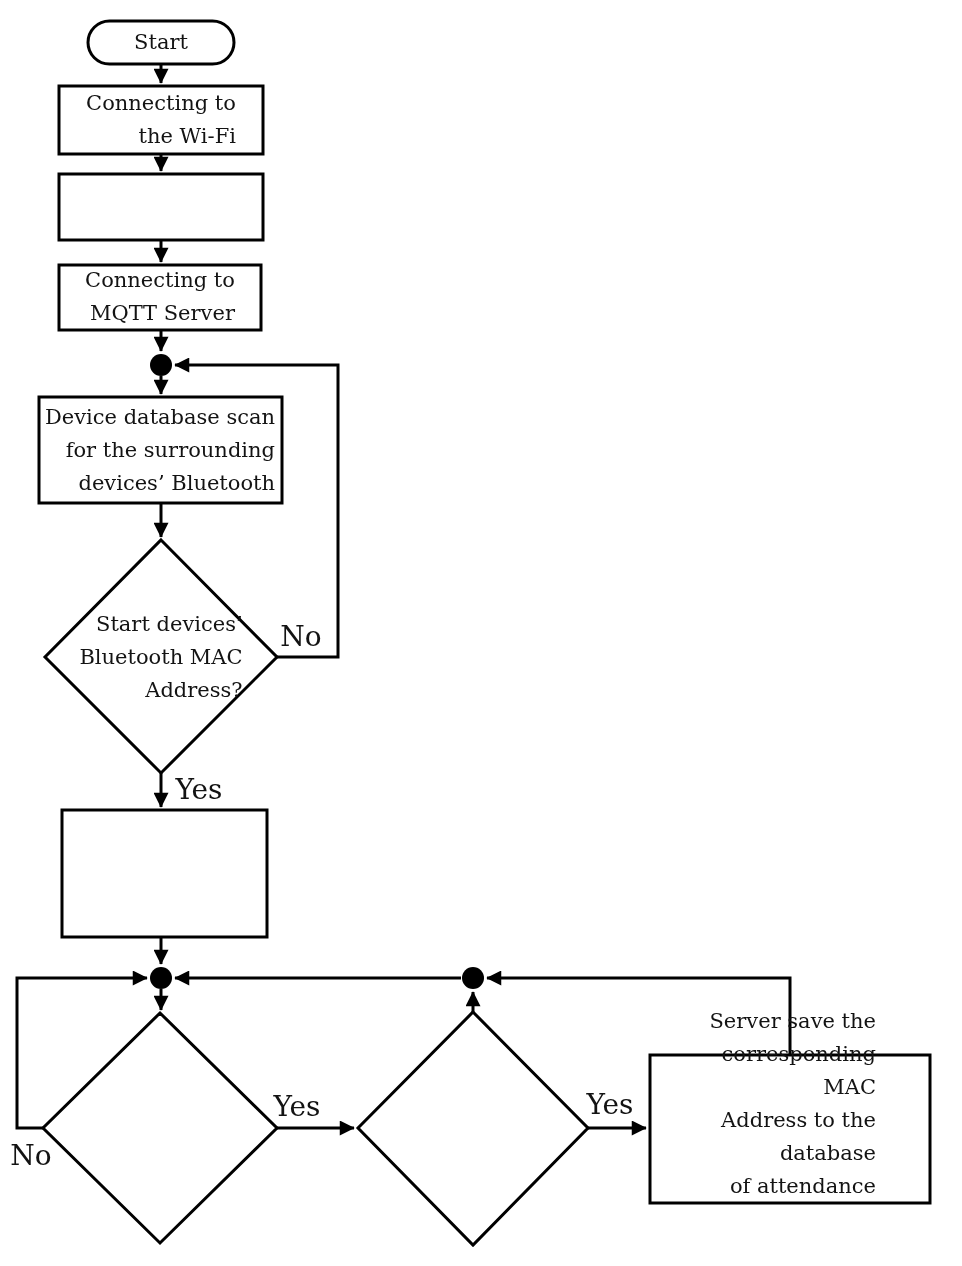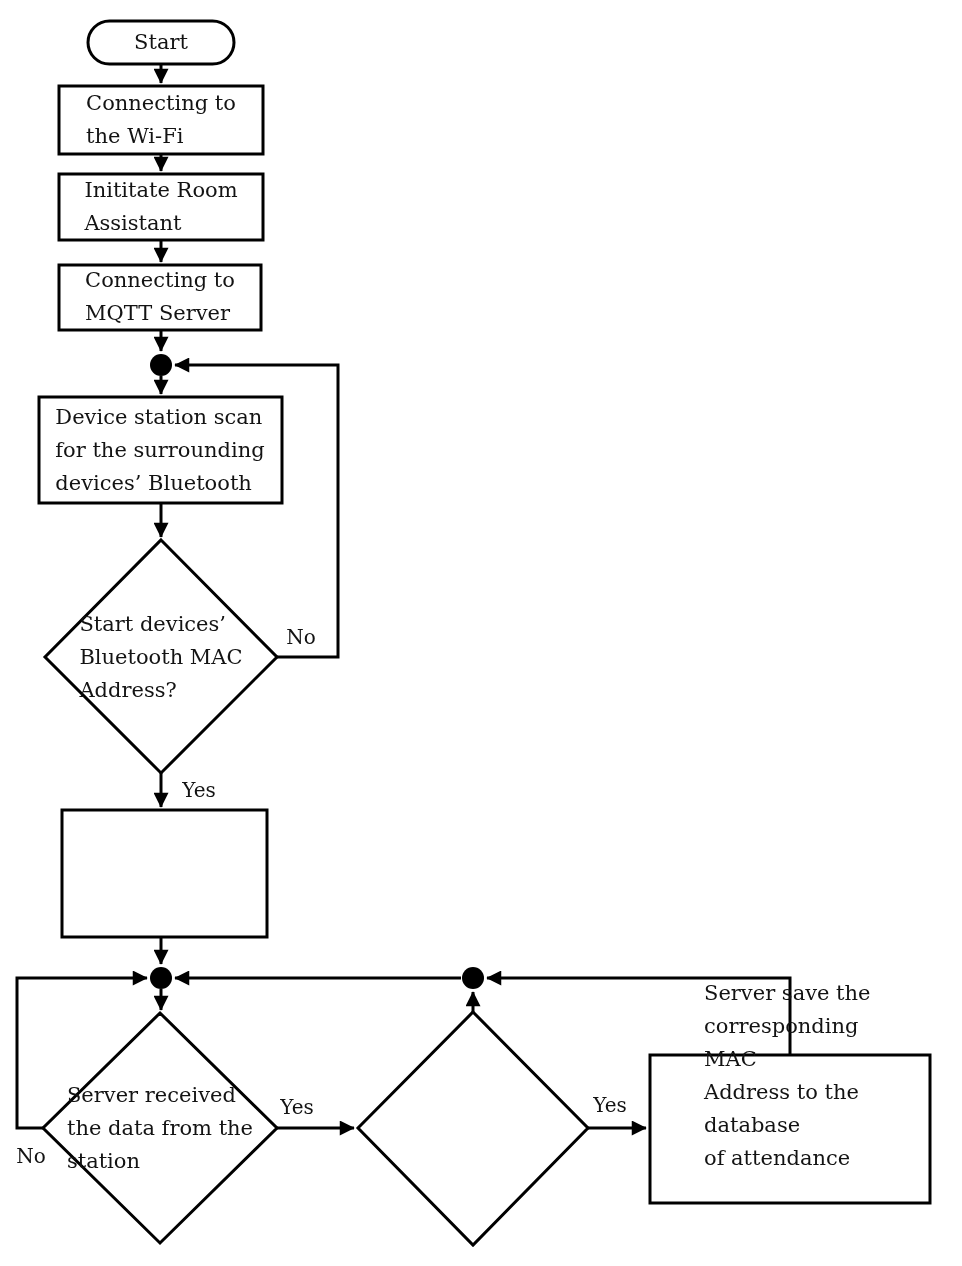--- a/index.html
+++ b/index.html
@@ -9,30 +9,30 @@
     height: 1266px;
     background: #ffffff;
     font-family: "DejaVu Serif", serif;
     color: #131313;
     overflow: hidden;
   }
   .canvas svg { position: absolute; left: 0; top: 0; }
   .label {
     position: absolute;
     transform: translate(-50%, -50%);
-    text-align: left;
+    text-align: right;
     white-space: pre-line;
     font-size: 21px;
     line-height: 33px;
     color: #131313;
   }
   .edge-label {
     position: absolute;
     transform: translate(-50%, -50%);
-    font-size: 20px;
+    font-size: 28px;
     line-height: 24px;
     color: #131313;
     white-space: nowrap;
   }
 </style>
 </head>
 <body>
 
 <div class="canvas">
 
@@ -77,34 +77,29 @@
       <rect x="62" y="810" width="205" height="127"></rect>
       <polygon points="160,1013 277,1128 160,1243 43,1128"></polygon>
       <polygon points="473,1012 588,1128 473,1245 358,1128"></polygon>
       <rect x="650" y="1055" width="280" height="148"></rect>
     </g>
   </svg>
 
   <div class="label" style="left:161px; top:42px;">Start</div>
   <div class="label" style="left:161px; top:120px;">Connecting to
 the Wi-Fi</div>
-  <div class="label" style="left:161px; top:207px;">Inititate Room
-Assistant</div>
   <div class="label" style="left:160px; top:297px;">Connecting to
 MQTT Server</div>
-  <div class="label" style="left:160px; top:450px;">Device station scan
+  <div class="label" style="left:160px; top:450px;">Device database scan
 for the surrounding
 devices’ Bluetooth</div>
   <div class="label" style="left:161px; top:657px;">Start devices’
 Bluetooth MAC
 Address?</div>
-  <div class="label" style="left:160px; top:1128px;">Server received
-the data from the
-station</div>
-  <div class="label" style="left:790px; top:1076px;">Server save the
+  <div class="label" style="left:790px; top:1104px;">Server save the
 corresponding MAC
 Address to the database
 of attendance</div>
 
   <div class="edge-label" style="left:301px; top:637px;">No</div>
   <div class="edge-label" style="left:199px; top:790px;">Yes</div>
   <div class="edge-label" style="left:31px; top:1156px;">No</div>
   <div class="edge-label" style="left:297px; top:1107px;">Yes</div>
   <div class="edge-label" style="left:610px; top:1105px;">Yes</div>
 

